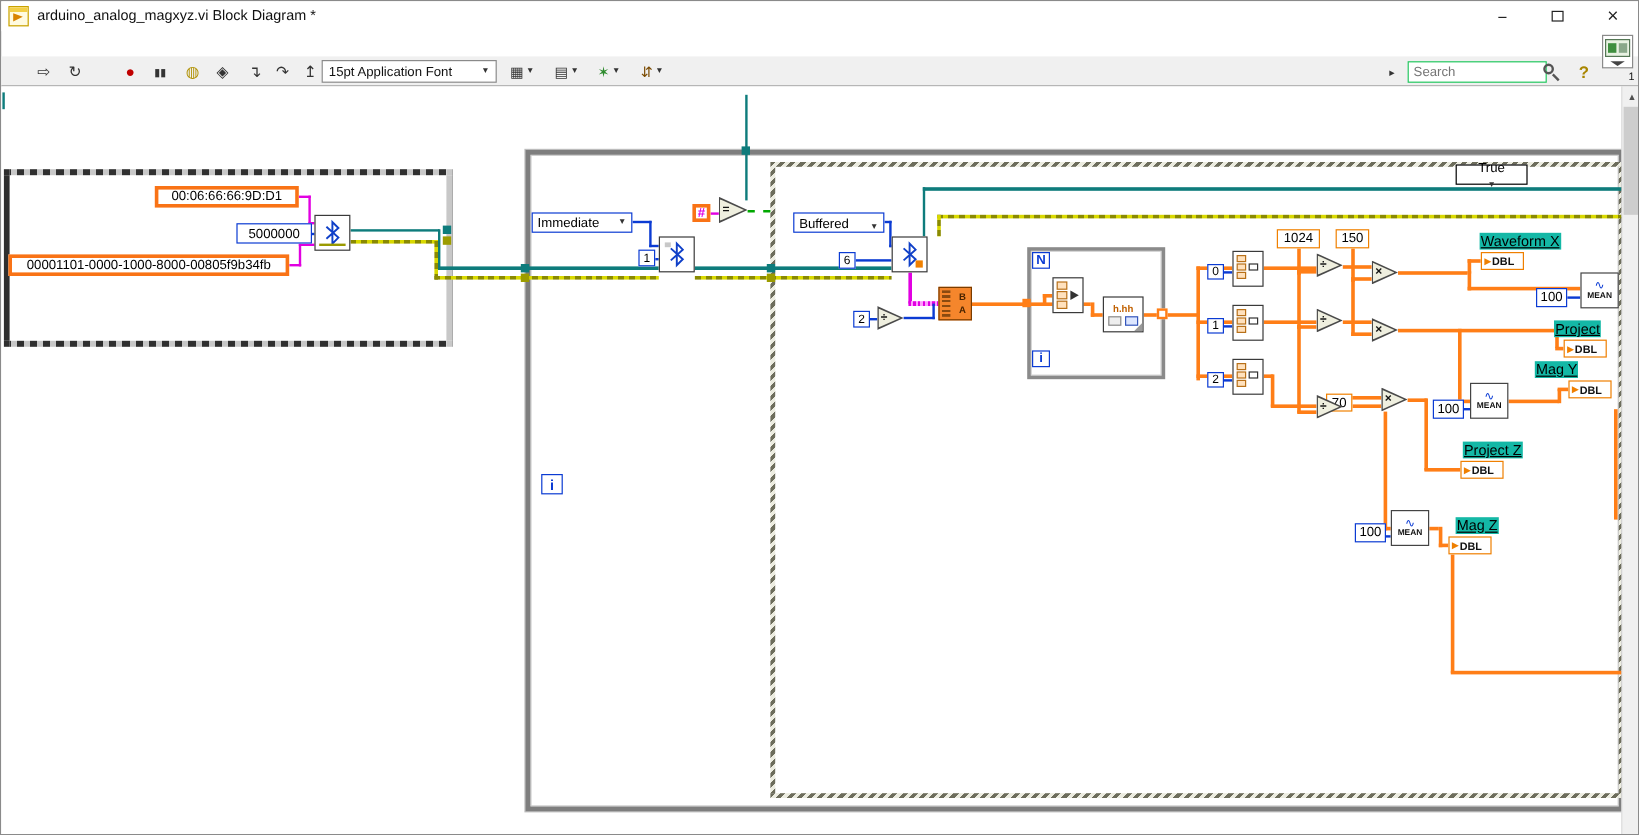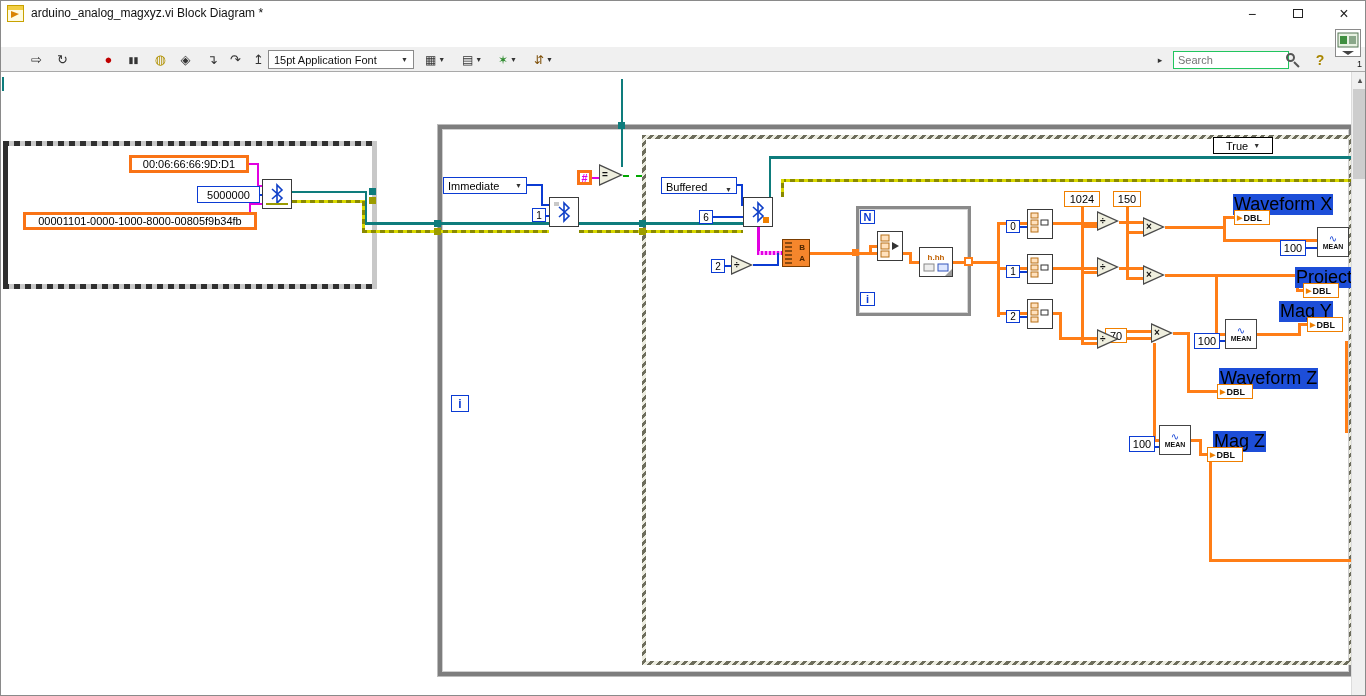--- a/index.html
+++ b/index.html
@@ -57,27 +57,27 @@
   .tun { position:absolute; width:7px; height:7px; z-index:3; }
   .tun.idx { width:9px; height:9px; border:2px solid #ff7e17; background:#fff; }
 
   .cbox { position:absolute; background:#fff; display:flex; align-items:center; justify-content:center; font-size:11px; color:#000; z-index:4; }
   .b-blue { border:1px solid #0b3bd3; }
   .b-pink { border:3px solid #f97316; }
   .b-orange { border:1px solid #f08000; }
   .enumc { position:absolute; border:1px solid #0b3bd3; background:#fff; display:flex; align-items:center; justify-content:space-between; padding:0 4px; font-size:11px; color:#000; z-index:4; }
   .term { position:absolute; border:1px solid #0b3bd3; background:#fff; color:#0b3bd3; font-weight:bold; font-size:11px; display:flex; align-items:center; justify-content:center; z-index:4; }
   .vii { position:absolute; background:#fff; border:1px solid #3a3a3a; display:flex; align-items:center; justify-content:center; z-index:4; overflow:hidden; }
-  .lbl { position:absolute; font-size:18px; color:#000; background:#1d4ed8; padding:0 1px; z-index:5; white-space:nowrap; }
+  .lbl { position:absolute; font-size:12px; color:#000; background:#14b8a6; padding:0 1px; z-index:5; white-space:nowrap;text-decoration:underline; }
   .dbl { position:absolute; border:1px solid #ef7f00; background:#fff; display:flex; align-items:center; gap:1px; font-size:9px; font-weight:bold; color:#111; padding:0 2px; z-index:5; }
   .dbl .arr { color:#ef7f00; font-size:7px; }
   .mean { position:absolute; border:1px solid #444; background:#fff; display:flex; flex-direction:column; align-items:center; justify-content:center; z-index:5; }
   .mean .wv { font-size:10px; line-height:9px; color:#0b3bd3; }
   .mean .mt { font-size:7px; font-weight:bold; color:#111; }
-  .selector { position:absolute; border:1px solid #000; background:#fff; display:flex; align-items:center; justify-content:center; gap:5px; font-size:11px; color:#000; z-index:6; padding:0 3px; }
+  .selector { position:absolute; border:1px solid #000; background:#fff; display:flex; align-items:center; justify-content:center; gap:5px; font-size:11px; color:#000; z-index:6; padding:0 3px;flex-direction:column; }
   .tri { position:absolute; z-index:4; }
   .tri .bg { position:absolute; inset:0; background:#4a4a4a; clip-path:polygon(0 0,100% 50%,0 100%); }
   .tri .fg { position:absolute; left:1px; top:2px; right:3px; bottom:2px; background:#efefdf; clip-path:polygon(0 0,100% 50%,0 100%); }
   .tri .g { position:absolute; left:3px; top:50%; transform:translateY(-52%); font-size:10px; font-weight:bold; color:#111; }
   .cast { position:absolute; background:#f5862c; border:1px solid #7a3c00; z-index:4; }
   .cast .stripe { position:absolute; left:2px; top:2px; bottom:2px; width:7px; background:repeating-linear-gradient(0deg,#8a4a10 0 2px,#f5862c 2px 4px); }
   .cast .L { position:absolute; right:4px; font-size:8px; font-weight:bold; color:#4a2400; }
   .icon5-fold { position:absolute; right:0; bottom:0; width:0; height:0; border-left:7px solid transparent; border-bottom:7px solid #9a9a9a; }
 </style>
 </head>
@@ -274,21 +274,21 @@
     <div class="tun teal" style="left:433px; top:148px;"></div>
     <div class="tun" style="left:433px; top:156px; background:#9c9c00;"></div>
     <div class="tun teal" style="left:638px; top:148px;"></div>
     <div class="tun" style="left:638px; top:156px; background:#9c9c00;"></div>
     <div class="tun teal" style="left:617px; top:50px;"></div>
     <div class="tun orange" style="left:851px; top:177px;"></div>
     <div class="tun idx" style="left:963px; top:185px;"></div>
 
     <div class="cbox b-pink" style="left:128px; top:83px; width:120px; height:18px;">00:06:66:66:9D:D1</div>
     <div class="cbox b-blue" style="left:196px; top:114px; width:63px; height:17px;">5000000</div>
-    <div class="cbox b-pink" style="left:6px; top:140px; width:234px; height:18px;margin-left:16px;">00001101-0000-1000-8000-00805f9b34fb</div>
+    <div class="cbox b-pink" style="left:6px; top:140px; width:234px; height:18px;">00001101-0000-1000-8000-00805f9b34fb</div>
     <div class="vii" style="left:261px; top:107px; width:30px; height:30px;">
       <svg width="26" height="26" viewBox="0 0 26 26">
           <path d="M8 8 L18 17 L13 22 L13 4 L18 9 L8 18" fill="none" stroke="#1040c8" stroke-width="1.6"></path>
           <rect x="2" y="22" width="22" height="2" fill="#9a9a00"></rect>
         </svg>
     </div>
 
     <div class="enumc" style="left:442px; top:105px; width:84px; height:17px;">
       <span>Immediate</span>
       <span class="dd">▼</span>
@@ -441,21 +441,21 @@
     <span class="lbl" style="left:1294px; top:195px;">Project</span>
     <div class="dbl" style="left:1302px; top:211px; width:36px; height:15px;">
       <span class="arr">▶</span>
       <span>DBL</span>
     </div>
     <span class="lbl" style="left:1278px; top:229px;">Mag Y</span>
     <div class="dbl" style="left:1306px; top:245px; width:36px; height:15px;">
       <span class="arr">▶</span>
       <span>DBL</span>
     </div>
-    <span class="lbl" style="left:1218px; top:296px;">Waveform Z</span>
+    <span class="lbl" style="left:1218px; top:296px;">Project Z</span>
     <div class="dbl" style="left:1216px; top:312px; width:36px; height:15px;">
       <span class="arr">▶</span>
       <span>DBL</span>
     </div>
     <span class="lbl" style="left:1212px; top:359px;">Mag Z</span>
     <div class="dbl" style="left:1206px; top:375px; width:36px; height:15px;">
       <span class="arr">▶</span>
       <span>DBL</span>
     </div>
 

